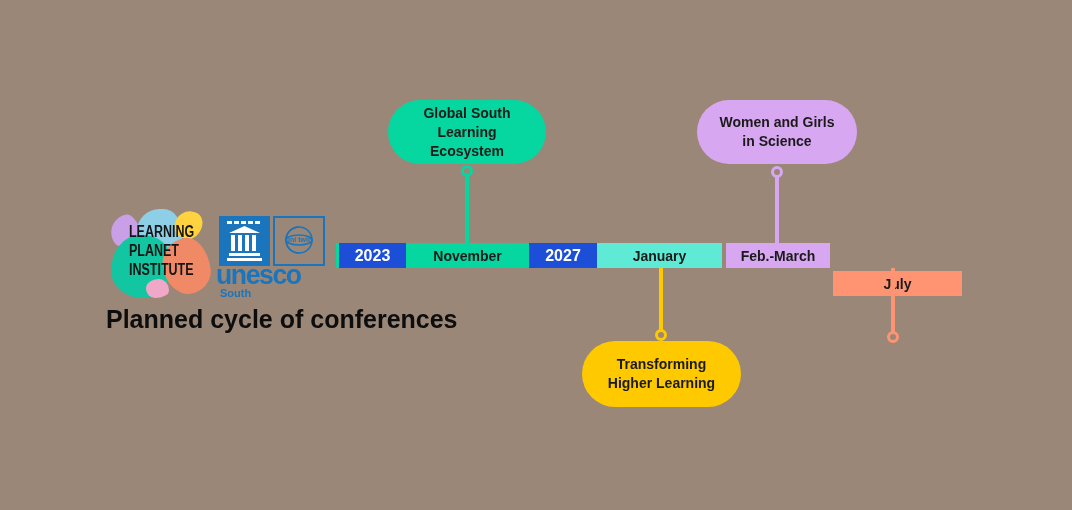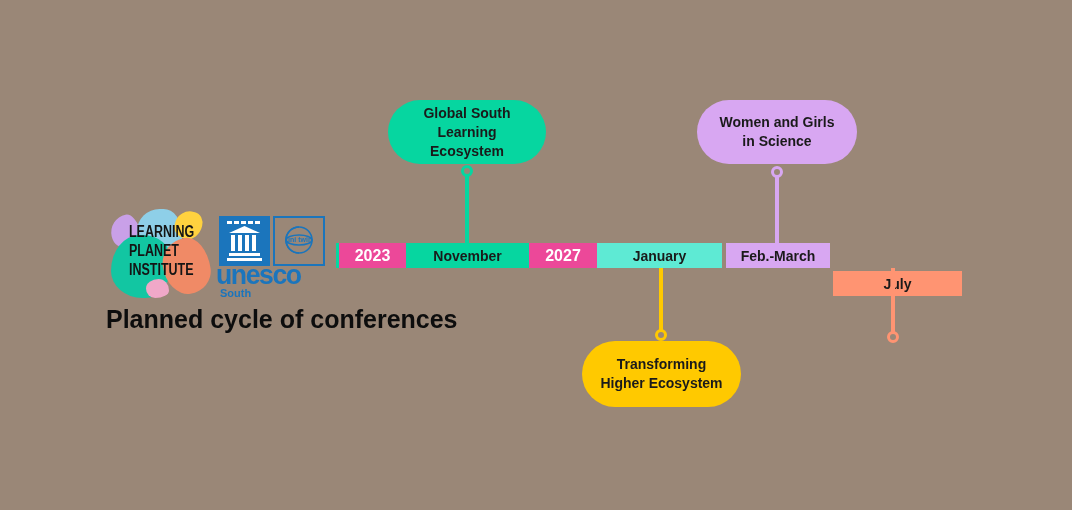--- a/index.html
+++ b/index.html
@@ -49,21 +49,21 @@
   .page-title{
     position:absolute;left:106px;top:305px;margin:0;
     font-size:25px;font-weight:800;color:#0d0d0d;letter-spacing:0px;
   }
   
   .seg{
     position:absolute;top:243px;height:25px;
     display:flex;align-items:center;justify-content:center;
     box-sizing:border-box;
   }
-  .seg-year{background:#ec4899;}
+  .seg-year{background:#1d4ed8;}
   .seg-year .seg-label{color:#ffffff;font-size:16px;font-weight:700;}
   .seg-month .seg-label{color:#1a1a1a;font-size:14px;font-weight:700;}
   .seg-2023{left:336px;width:70px;border-left:3px solid #06d6a0;}
   .seg-november{left:406px;width:123px;background:#06d6a0;}
   .seg-2024{left:529px;width:68px;}
   .seg-january{left:597px;width:125px;background:#5eead4;}
   .seg-febmarch{left:726px;width:104px;background:#d8a7f2;}
   .seg-july{left:833px;width:129px;background:#ff9472;margin-top:28px;}
   
   .conn-line{position:absolute;width:4px;}
@@ -172,16 +172,16 @@
   <div class="conn-line line-july"></div>
   <div class="conn-ring ring-july"></div>
 
   <div class="bubble bubble-global-south">
     <span>Global South Learning Ecosystem</span>
   </div>
   <div class="bubble bubble-women-girls">
     <span>Women and Girls in Science</span>
   </div>
   <div class="bubble bubble-transforming">
-    <span>Transforming Higher Ecosystem</span>
+    <span>Transforming Higher Learning</span>
   </div>
 
 </div>
 
 </body></html>

